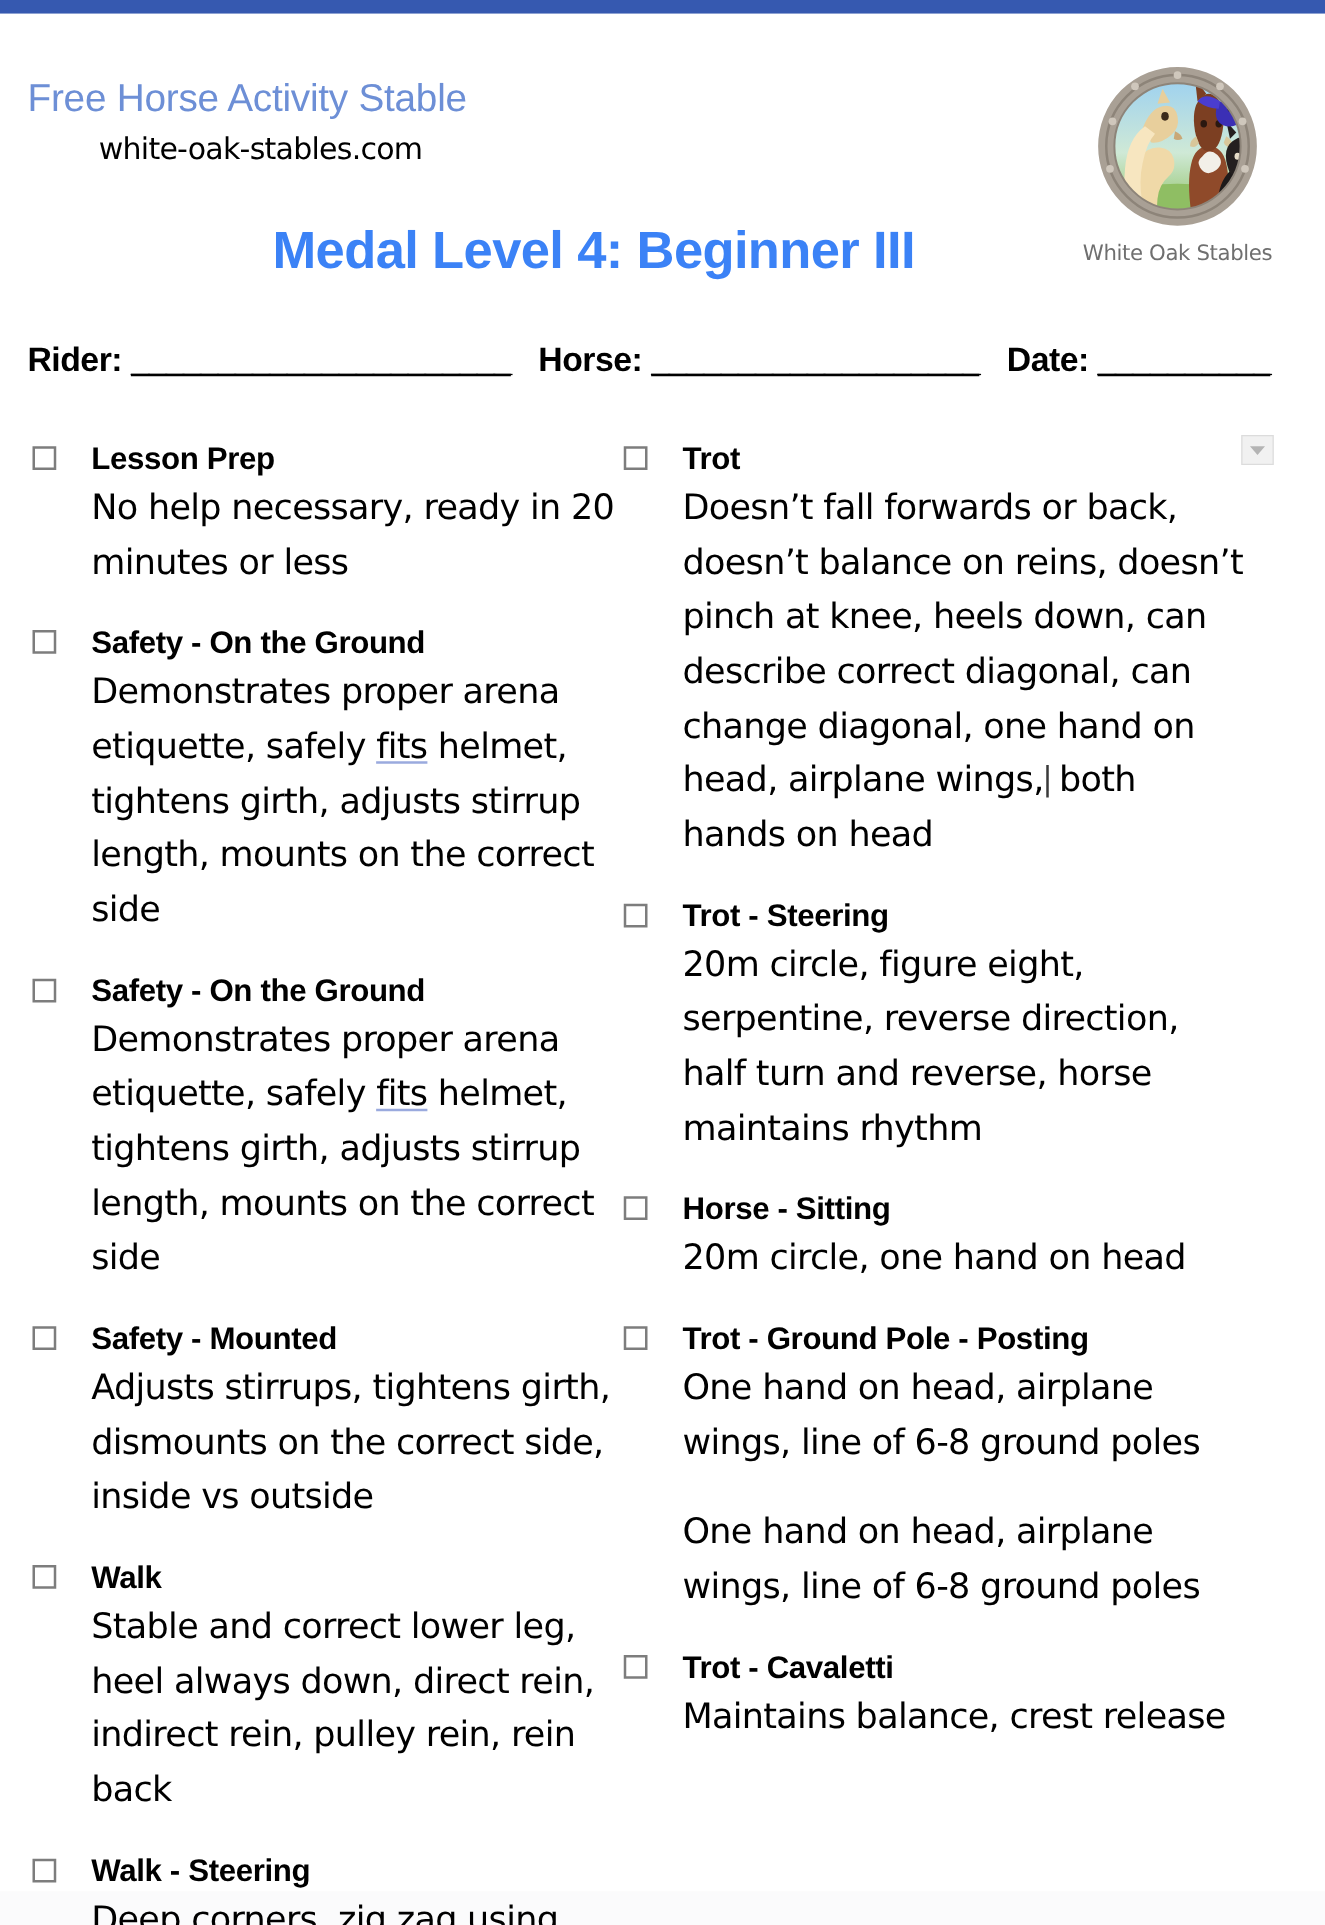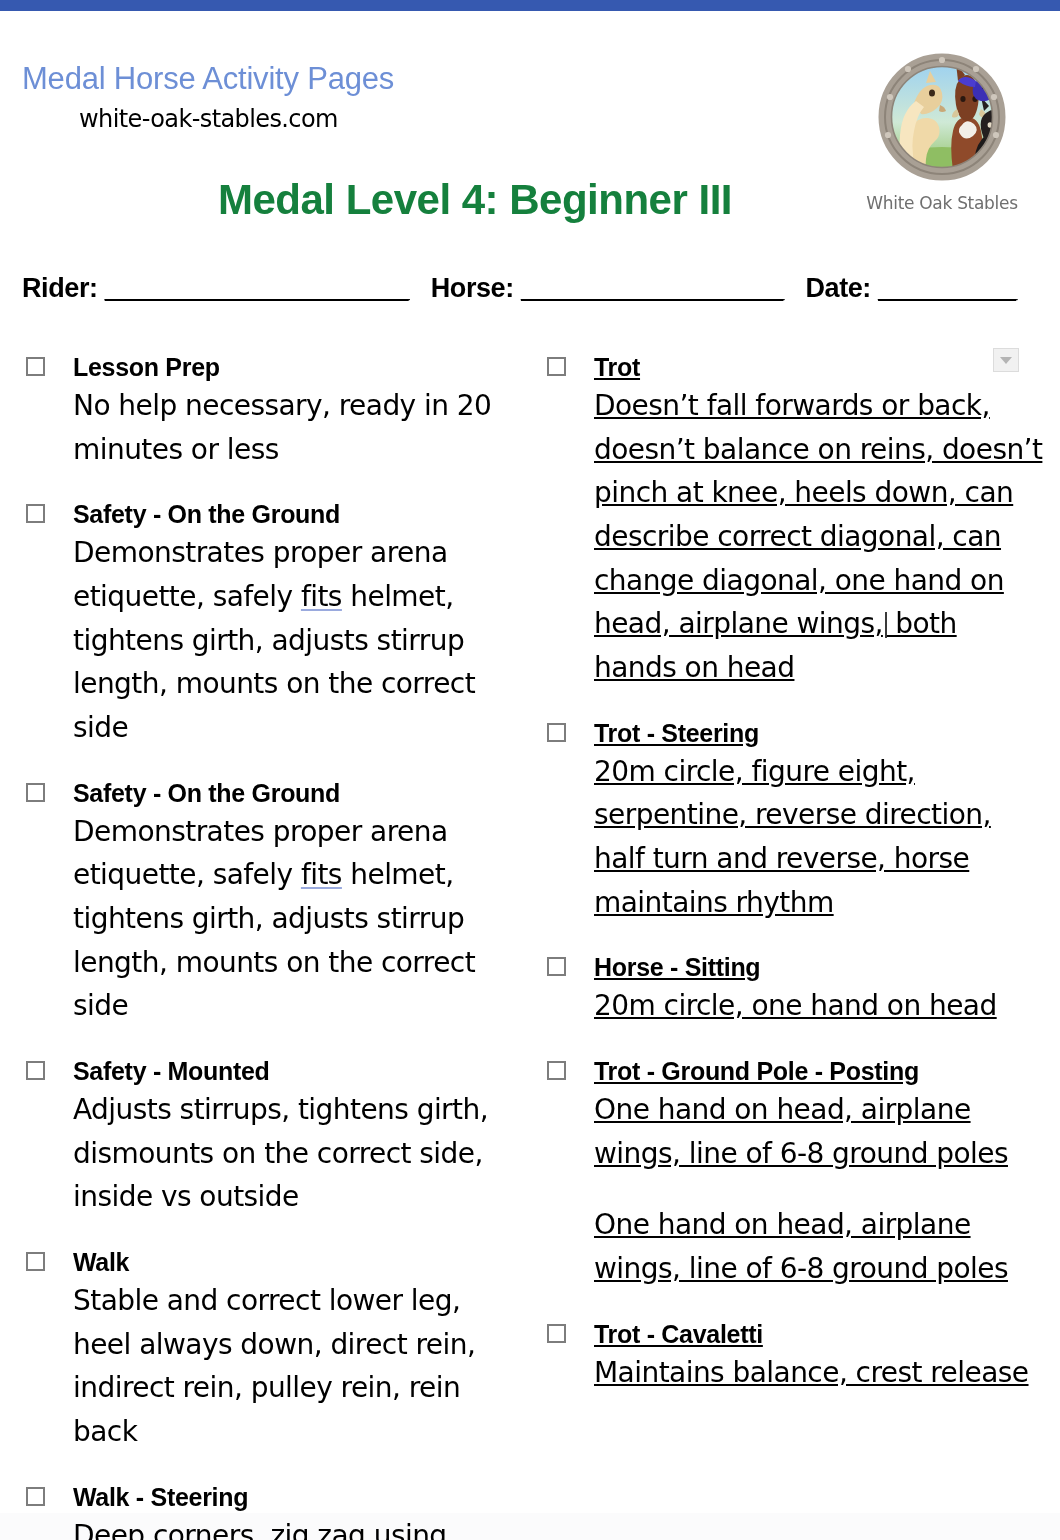--- a/index.html
+++ b/index.html
@@ -97,21 +97,21 @@
   #doc-title {
     position: absolute;
     top: 176px;
     left: 0;
     width: 950px;
     text-align: center;
     font-family: "Liberation Sans", sans-serif;
     font-weight: bold;
     font-size: 42px;
     letter-spacing: -0.5px;
-    color: #15803d;
+    color: #3b82f6;
     white-space: nowrap;
   }
 
   
   #form-row {
     position: absolute;
     top: 273px;
     left: 22px;
     width: 1000px;
     font-family: "Liberation Sans", sans-serif;
@@ -133,21 +133,21 @@
     position: absolute;
     top: 352px;
     left: 0;
     width: 1060px;
   }
   .column {
     position: absolute;
     top: 0;
   }
   #col-left  { left: 26px;  width: 490px; }
-  #col-right { left: 547px; width: 500px; text-decoration: underline; }
+  #col-right { left: 499px; width: 500px; }
 
   .check-item {
     position: relative;
     margin-bottom: 28px;
   }
   .item-head {
     display: flex;
     align-items: flex-start;
     gap: 28px;
   }
@@ -214,21 +214,21 @@
   }
 </style>
 </head>
 <body>
 
 <div id="top-bar" style="background: rgb(54, 89, 176);"></div>
 <div id="page-sheet"></div>
 <div id="page-bottom-edge"></div>
 
 <div id="brand-block">
-  <div id="brand-title" style="color: rgb(109, 143, 214);">Medal Horse Activity Pages</div>
+  <div id="brand-title" style="color: rgb(109, 143, 214);">Free Horse Activity Stable</div>
   <div id="brand-domain">white-oak-stables.com</div>
 </div>
 
 <div id="logo-wrap">
   <svg id="logo-art" viewBox="0 0 145 145">
     <defs>
       <clipPath id="ringClip">
           <circle cx="72" cy="70" r="52"></circle>
         </clipPath>
       <linearGradient id="skyGrad" x1="0" y1="0" x2="0" y2="1">

